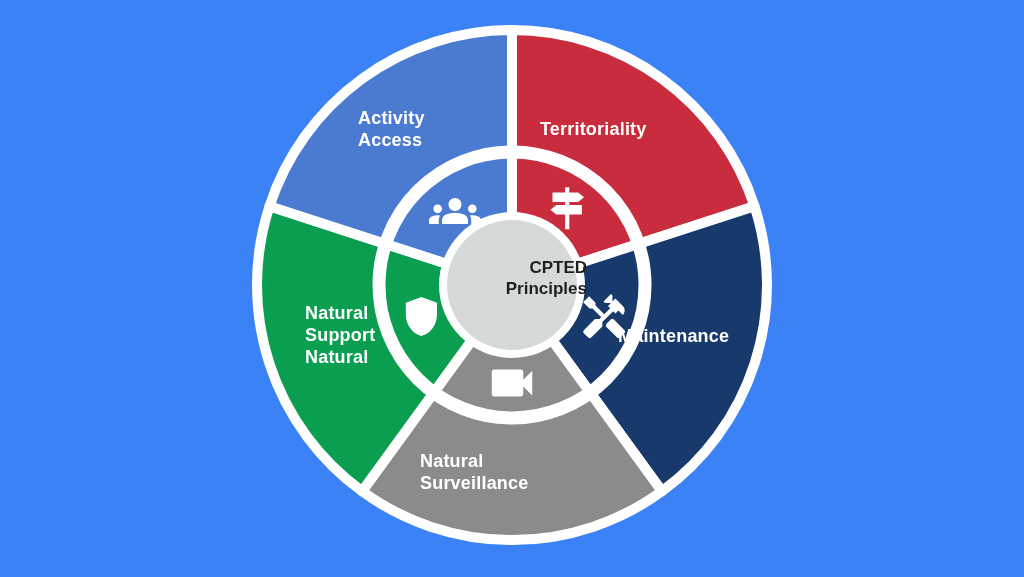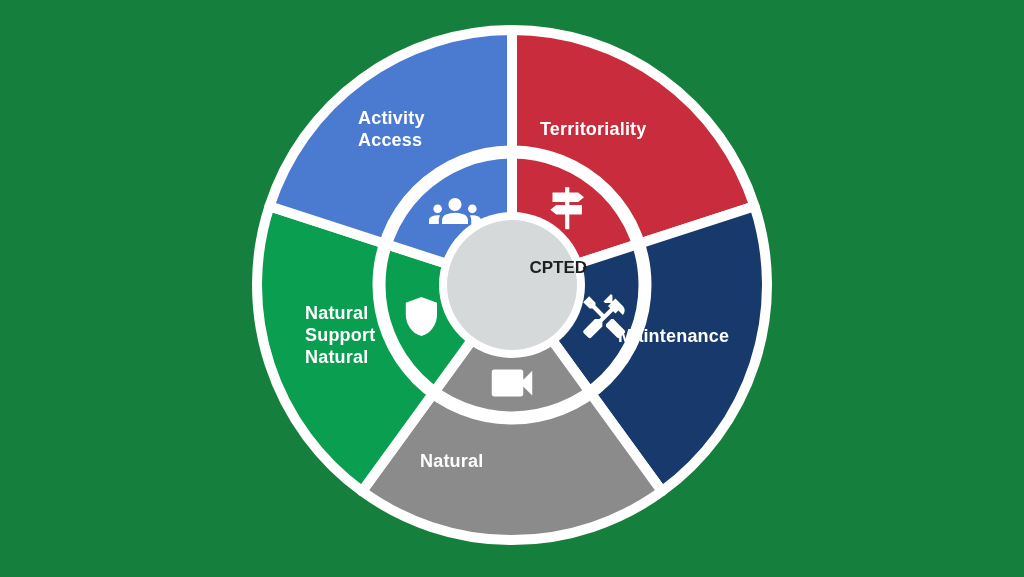--- a/index.html
+++ b/index.html
@@ -4,21 +4,21 @@
 <style>
   html, body {
     margin: 0;
     padding: 0;
     background: #ffffff;
   }
   .stage {
     position: relative;
     width: 1024px;
     height: 577px;
-    background: #15803d;
+    background: #3b82f6;
     overflow: hidden;
     font-family: "Liberation Sans", sans-serif;
   }
   .wheel-svg {
     position: absolute;
     left: 0;
     top: 0;
   }
   .seg-label {
     position: absolute;
@@ -98,19 +98,21 @@
   <div class="seg-label centered" style="left:618px; top:325px; width:160px;">Maintenance</div>
 
   <div class="seg-label" style="left:305px; top:302px;">
     <div>Natural</div>
     <div>Support</div>
     <div>Natural</div>
   </div>
 
   <div class="seg-label centered" style="left:420px; top:450px; width:200px;">
     <div>Natural</div>
+    <div>Surveillance</div>
   </div>
 
   <div class="center-label">
     <div>CPTED</div>
+    <div>Principles</div>
   </div>
 
 </div>
 
 </body></html>

